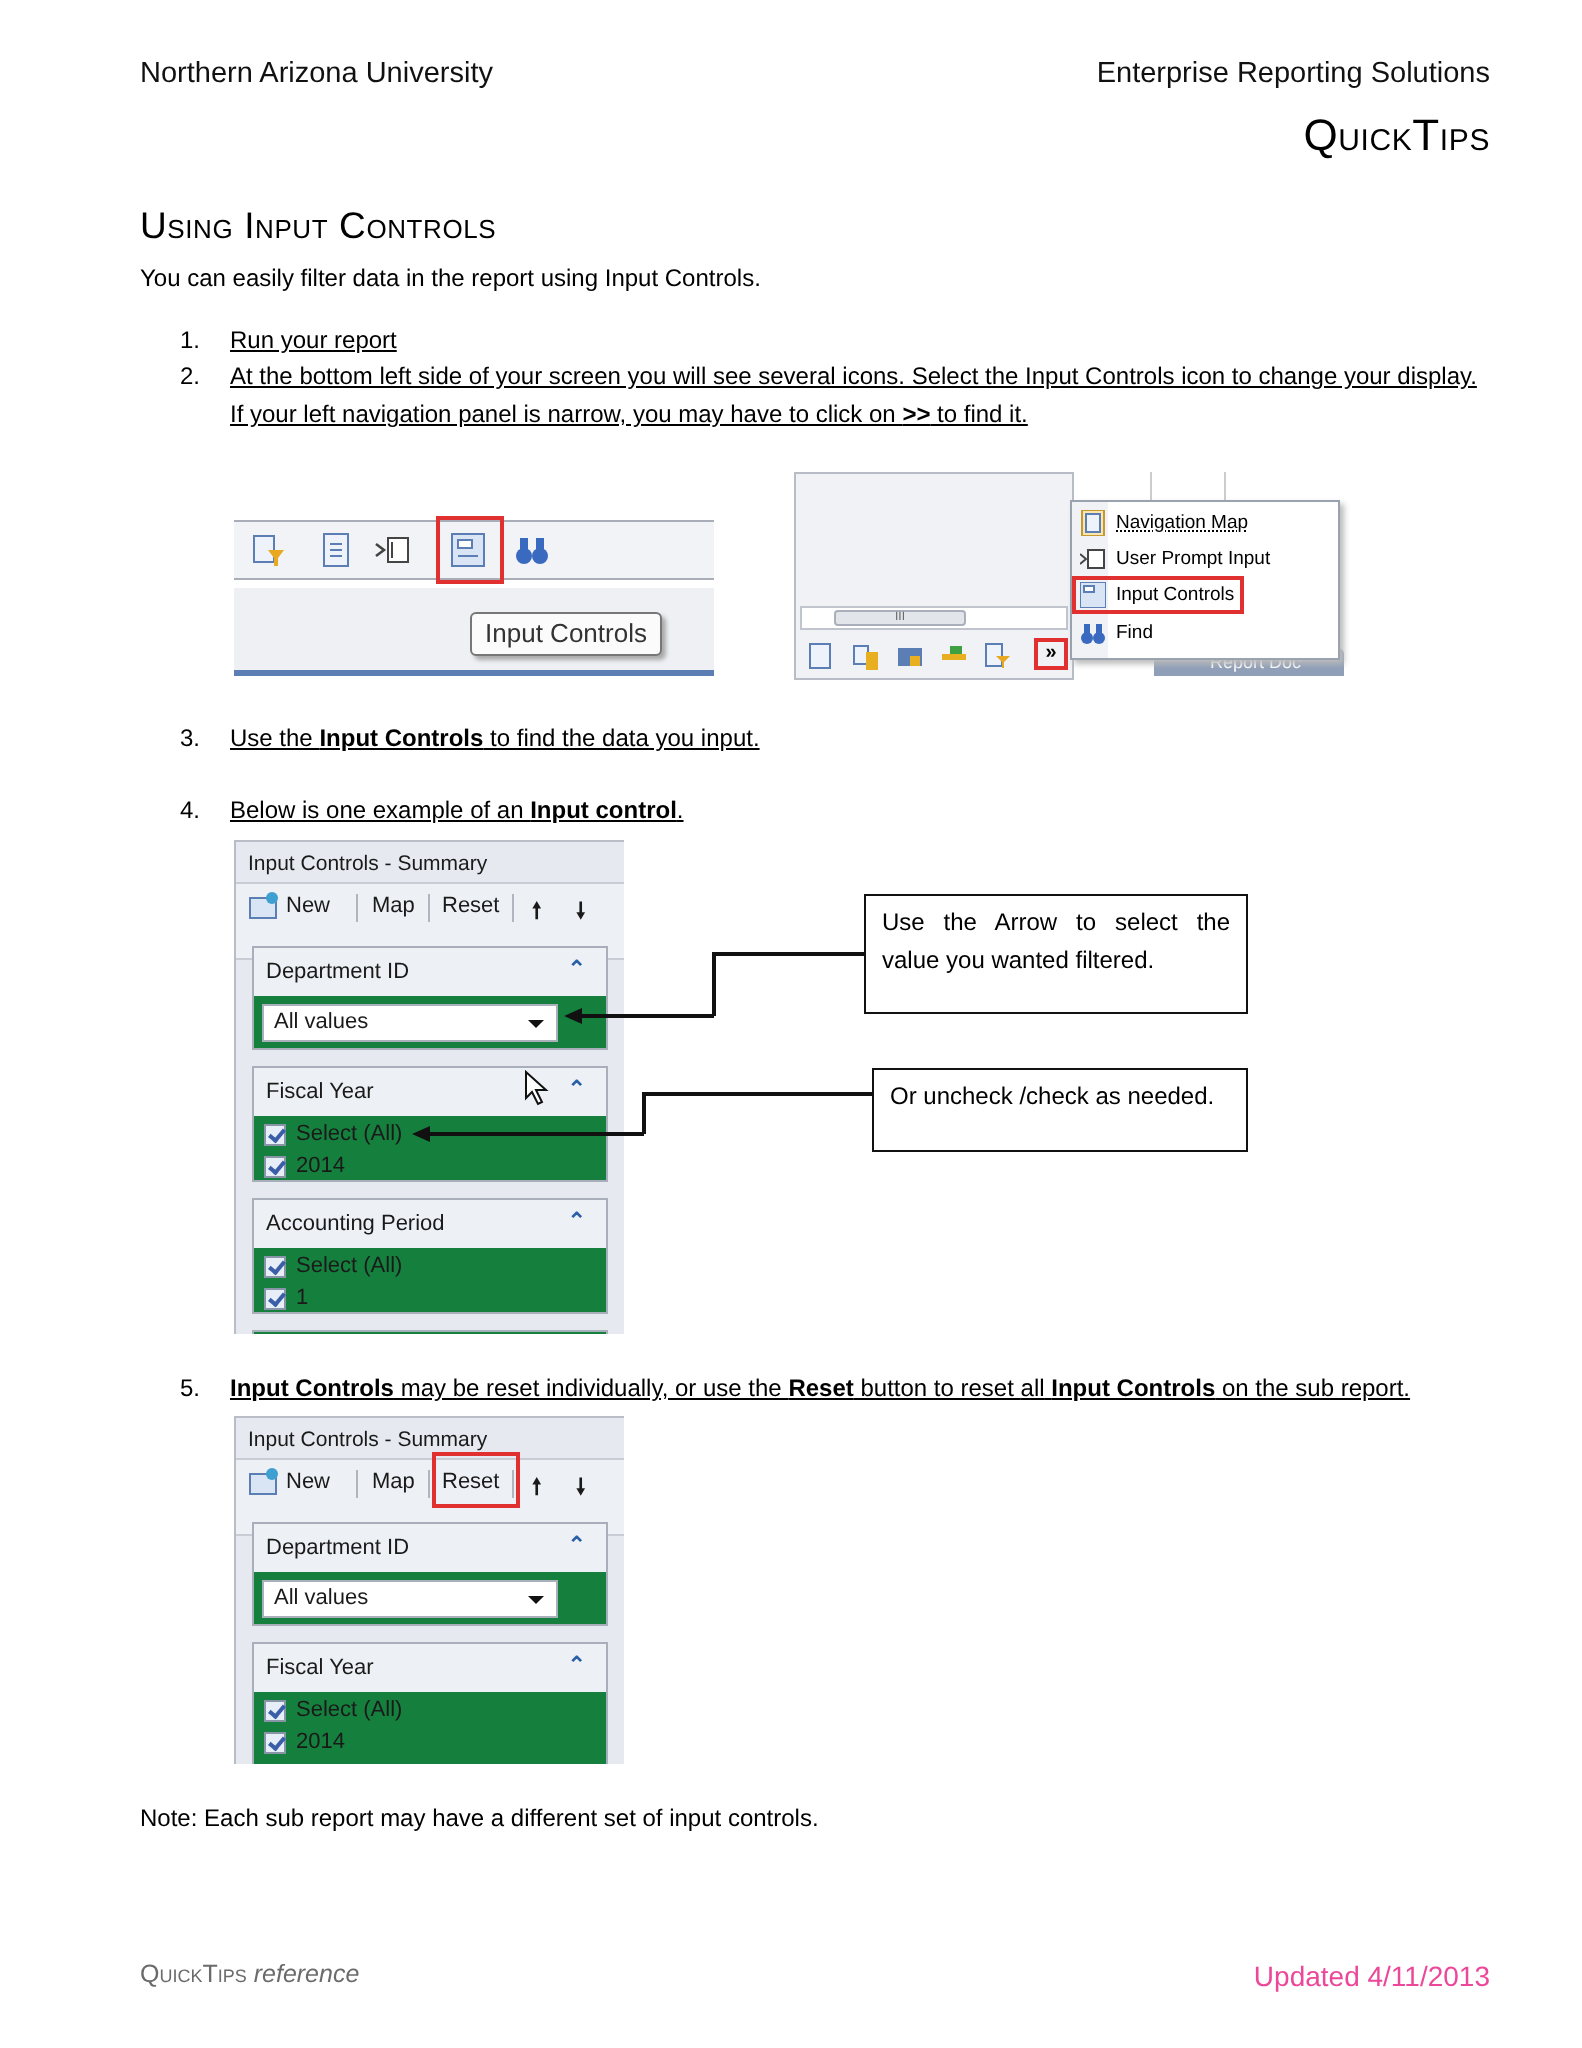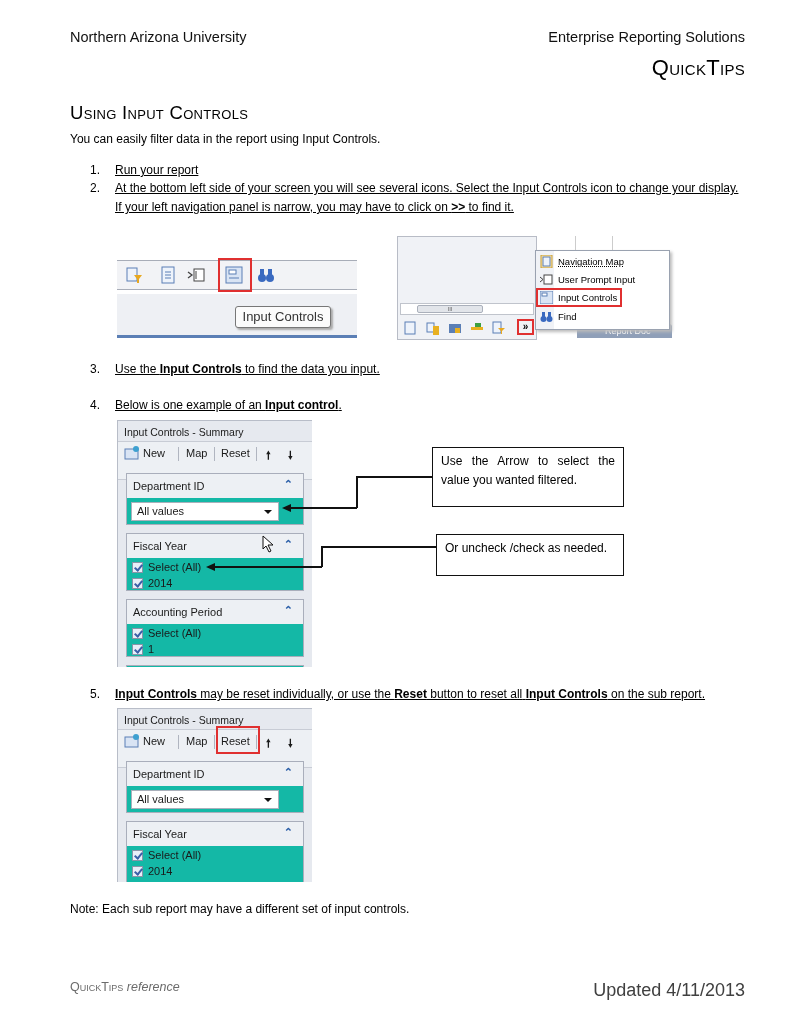--- a/index.html
+++ b/index.html
@@ -32,38 +32,38 @@
   .menu { position: absolute; left: 138px; top: 14px; width: 135px; height: 80px; background: #fff; border: 1px solid #9aa2b0; box-shadow: 2px 2px 3px #bbb; font-size: 9.5px; }
   .menu .mi { position: absolute; left: 22px; height: 16px; line-height: 16px; }
   .menu .mi-ico { position: absolute; left: 4px; width: 13px; height: 13px; }
 
   
   .icp { position: absolute; width: 195px; background: #e6e9ef; border-left: 1px solid #b8bdc8; border-top: 1px solid #b8bdc8; font-size: 11px; color: #1a1a1a; overflow: hidden; }
   .icp .title { position: absolute; left: 6px; top: 5px; font-size: 10.5px; }
   .icp .toolbar { position: absolute; left: 0; top: 20px; width: 195px; height: 39px; border-top: 1px solid #c8ccd5; border-bottom: 1px solid #c8ccd5; background: #edf0f4; }
   .icp .tbtn { position: absolute; top: 5px; font-size: 11px; }
   .icp .sep { position: absolute; top: 5px; width: 1px; height: 14px; background: #b0b5c0; }
-  .icp .group { position: absolute; left: 8px; width: 178px; background: #14b8a6; border: 1px solid #a9aebb; }
+  .icp .group { position: absolute; left: 8px; width: 178px; background: #15803d; border: 1px solid #a9aebb; }
   .icp .ghead { position: absolute; left: 0; top: 0; width: 100%; height: 24px; background: #edf0f4; }
   .icp .glabel { position: absolute; left: 6px; top: 6px; font-size: 11px; }
   .icp .gcollapse { position: absolute; right: 10px; top: 4px; font-size: 11px; color: #2b5fa8; font-weight: bold; }
   .icp .dd { position: absolute; left: 4px; top: 28px; width: 148px; height: 19px; border: 1px solid #aab0bb; background: #fff; }
   .icp .dd-val { position: absolute; left: 5px; top: 2px; font-size: 11px; }
   .icp .dd-arrow { position: absolute; right: 6px; top: 7px; width: 0; height: 0; border-left: 4px solid transparent; border-right: 4px solid transparent; border-top: 4px solid #111; }
   .icp .cb { position: absolute; left: 5px; width: 11px; height: 11px; border: 1px solid #8894a8; background: #e8eef8; }
   .icp .cb::after { content: ""; position: absolute; left: 3px; top: 0px; width: 3px; height: 6px; border-right: 2px solid #3a5fa8; border-bottom: 2px solid #3a5fa8; transform: rotate(40deg); }
   .icp .cbl { position: absolute; left: 21px; font-size: 11px; }
 
   
   .callout { position: absolute; border: 1.5px solid #111; background: #fff; font-size: 12px; line-height: 19px; padding: 4px 8px; }
   .line { position: absolute; background: #111; }
   .arrowhead { position: absolute; width: 0; height: 0; border-top: 4px solid transparent; border-bottom: 4px solid transparent; border-right: 9px solid #111; }
 
   .footer-left { left: 70px; top: 980px; font-size: 12.5px; color: #6b6b6b; }
-  .footer-right { right: 46px; top: 980px; font-size: 18px; color: #404040; }
+  .footer-right { right: 46px; top: 980px; font-size: 14px; color: #ec4899; }
 </style>
 </head>
 <body>
 
 <div class="abs hdr" style="left:70px;top:29px;">Northern Arizona University</div>
 <div class="abs hdr" style="right:46px;top:29px;">Enterprise Reporting Solutions</div>
 <div class="abs qt-title sc">QuickTips</div>
 
 <div class="abs h1 sc">Using Input Controls</div>
 <div class="abs p" style="left:70px;top:130px;">You can easily filter data in the report using Input Controls.</div>

